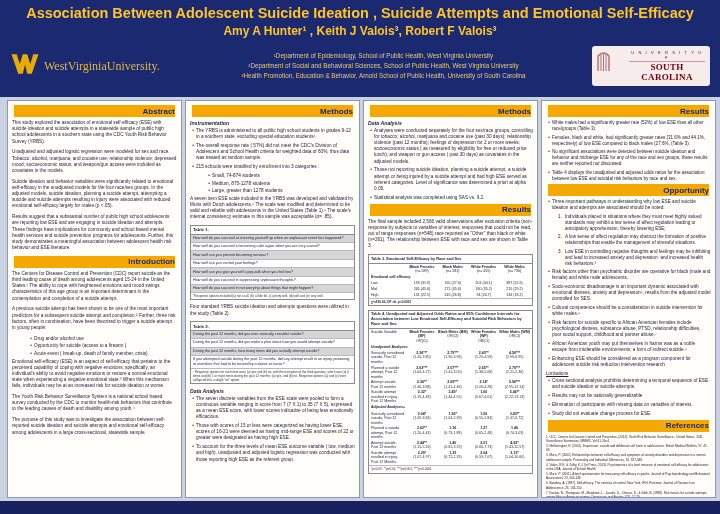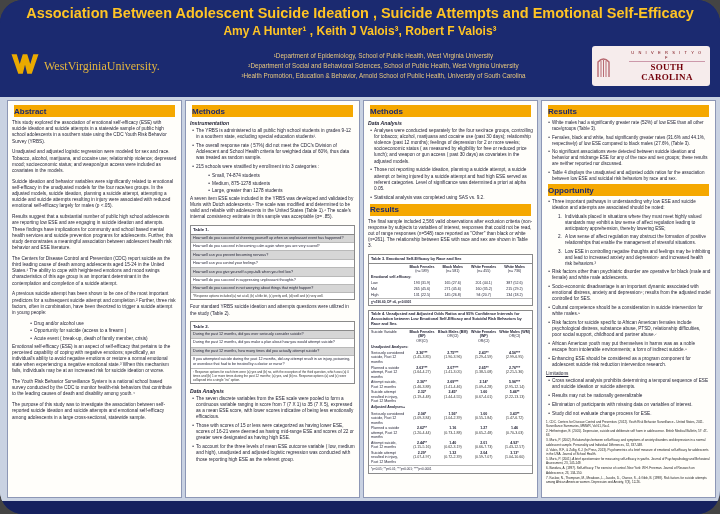--- a/index.html
+++ b/index.html
@@ -1,35 +1,35 @@
 <!DOCTYPE html>
 <html><head>
 <meta charset="utf-8">
 <style>
   html,body{margin:0;padding:0;background:#444;}
   .poster{position:relative;width:720px;height:514px;background:#1b2a70;overflow:hidden;
-          font-family:"Liberation Sans",sans-serif;color:#1d1d30;border-radius:23px;}
+          font-family:"Liberation Sans",sans-serif;color:#1d1d30;}
   
   .hdr{position:absolute;top:0;left:0;right:0;height:97px;background:#1b2a70;text-align:center;}
   .hdr-title{padding-top:5px;font-size:14.5px;font-weight:bold;color:#ffc425;}
   .hdr-authors{margin-top:3px;font-size:12px;font-weight:bold;color:#ffc425;}
   .hdr-row{position:absolute;top:46px;left:0;right:0;display:flex;justify-content:space-between;align-items:center;padding:0 10px;}
   .affils{flex:1;font-size:6.3px;color:#e9c97e;line-height:1.55;text-align:center;}
   .wvu{display:flex;align-items:center;gap:4px;width:165px;}
   .wvu-text{font-family:"Liberation Serif",serif;font-size:12px;color:#e3b53e;white-space:nowrap;}
   .usc{width:118px;display:flex;justify-content:flex-end;}
-  .usc-box{background:#f6ecec;border-radius:3px;padding:4px 5px;display:flex;align-items:flex-end;gap:19px;}
+  .usc-box{background:#f6ecec;border-radius:3px;padding:4px 5px;display:flex;align-items:flex-start;gap:19px;}
   .usc-top{font-size:4px;letter-spacing:1.6px;color:#73000a;border-bottom:0.5px solid #c9a;padding-bottom:1px;}
   .usc-name{font-family:"Liberation Serif",serif;font-weight:bold;font-size:9px;color:#73000a;letter-spacing:0.3px;}
   
   .body{position:absolute;top:97px;left:0;right:0;bottom:13px;background:#c9d2e2;display:flex;gap:3px;padding:3px 4px 3px 7px;box-sizing:border-box;}
   .edge{position:absolute;top:97px;left:0;bottom:13px;width:5px;background:#f4f4ee;}
   .footerband{position:absolute;left:0;right:0;bottom:0;height:13px;background:#16215e;}
   .col{flex:1 1 0;background:#fffefa;border:1px solid #8d97b5;padding:3px 4px;overflow:hidden;}
-  .bar{background:#f5a800;color:#1b2a70;font-weight:bold;text-align:left;font-size:8px;padding:1.5px 0;margin:1px 2px 3px;}
+  .bar{background:#f5a800;color:#1b2a70;font-weight:bold;text-align:right;font-size:8px;padding:1.5px 0;margin:1px 2px 3px;}
   .col p{font-size:4.7px;line-height:1.32;margin:0 0 4.5px;}
   .bul{display:flex;font-size:4.7px;line-height:1.3;margin-bottom:2.8px;}
   .bul .b{width:6px;flex:none;text-align:center;}
   .sub{margin-left:16px;margin-bottom:1.5px;}
   .subhead{font-size:5.2px;font-weight:bold;font-style:italic;margin:1px 0 2px;}
   .limit{font-size:4.7px;text-decoration:underline;margin:1px 0 2px;}
   
   .mtab{border:1px solid #8b8b8b;margin:1px 0 4px;background:#fff;}
   .mtab .tt{font-weight:bold;font-size:4.4px;padding:1.2px 2px;border-bottom:1px solid #8b8b8b;}
   .mtab .tr{font-size:3.7px;line-height:1.25;padding:1.4px 2px;border-bottom:0.5px solid #b9b9b9;}
@@ -100,20 +100,21 @@
 
   <div class="body">
 
     <div class="col">
       <div class="bar">Abstract</div>
       <p>This study explored the association of emotional self-efficacy (ESE) with suicide ideation and suicide attempts in a statewide sample of public high school adolescents in a southern state using the CDC Youth Risk Behavior Survey (YRBS).</p>
       <p>Unadjusted and adjusted logistic regression were modeled for sex and race.  Tobacco, alcohol, marijuana, and cocaine use; relationship violence; depressed mood; socioeconomic status; and weapon/gun access were included as covariates in the models.</p>
       <p>Suicide ideation and behavior variables were significantly related to emotional self-efficacy in the unadjusted models for the four race/sex groups.  In the adjusted models, suicide ideation, planning a suicide attempt, attempting a suicide and suicide attempts resulting in injury were associated with reduced emotional self-efficacy largely for males (p &lt;.05).</p>
       <p>Results suggest that a substantial number of public high school adolescents are reporting low ESE and are engaging in suicide ideation and attempts. These findings have implications for community and school based mental health services and suicide prevention programs for adolescents.  Further, this study demonstrates a meaningful association between adolescent health risk behavior and ESE literature.</p>
 
+      <div class="bar">Introduction</div>
       <p>The Centers for Disease Control and Prevention (CDC) report suicide as the third leading cause of death among adolescents aged 15-24 in the United States.¹ The ability to cope with heightened emotions and mood swings characteristics of this age group is an important determinant in the contemplation and completion of a suicide attempt.</p>
       <p>A previous suicide attempt has been shown to be one of the most important predictors for a subsequent suicide attempt and completion.² Further, three risk factors, often in combination, have been theorized to trigger a suicide attempt in young people:</p>
       <div class="bul sub">
           <span class="b">•</span>
           <span>Drug and/or alcohol use</span>
         </div>
       <div class="bul sub">
           <span class="b">•</span>
           <span>Opportunity for suicide (access to a firearm )</span>
         </div>
@@ -489,20 +490,21 @@
         </div>
       <div class="bul">
           <span class="b">•</span>
           <span>Elimination of participants with missing data on variables of interest.</span>
         </div>
       <div class="bul">
           <span class="b">•</span>
           <span>Study did not evaluate change process for ESE.</span>
         </div>
 
+      <div class="bar">References</div>
       <div class="refs">
         <div>1. CDC. Centers for Disease Control and Prevention. (2012). Youth Risk Behavior Surveillance - United States, 2011. Surveillance Summaries, MMWR, Vol 61, No.4.</div>
         <div>2. Hetherington, E. (2001). Depression, suicide and deliberate self harm in adolescence. British Medical Bulletin, 57: 47-63.</div>
         <div>3. Muris, P. (2002). Relationships between self-efficacy and symptoms of anxiety disorders and depression in a normal adolescent sample. Personality and Individual Differences, 32, 337-348.</div>
         <div>4. Valois, R.F., &amp; Zullig, K.J. (In Press, 2013). Psychometrics of a brief measure of emotional self-efficacy for adolescents in the USA. Journal of School Health.</div>
         <div>5. Muris, P. (2001). A brief questionnaire for measuring self-efficacy in youths. Journal of Psychopathology and Behavioral Assessment, 23, 145-149.</div>
         <div>6. Bandura, A. (1997). Self-efficacy: The exercise of control. New York: W.H. Freeman. Journal of Research on Adolescence, 23, 134-150.</div>
         <div>7. Kaslow, N., Thompson, M., Meadows, L., Jacobs, D., Chance, S., &amp; Gibb, B. (1998). Risk factors for suicide attempts among African American women. Depression and Anxiety, 7(3), 12-26.</div>
 
       </div>

